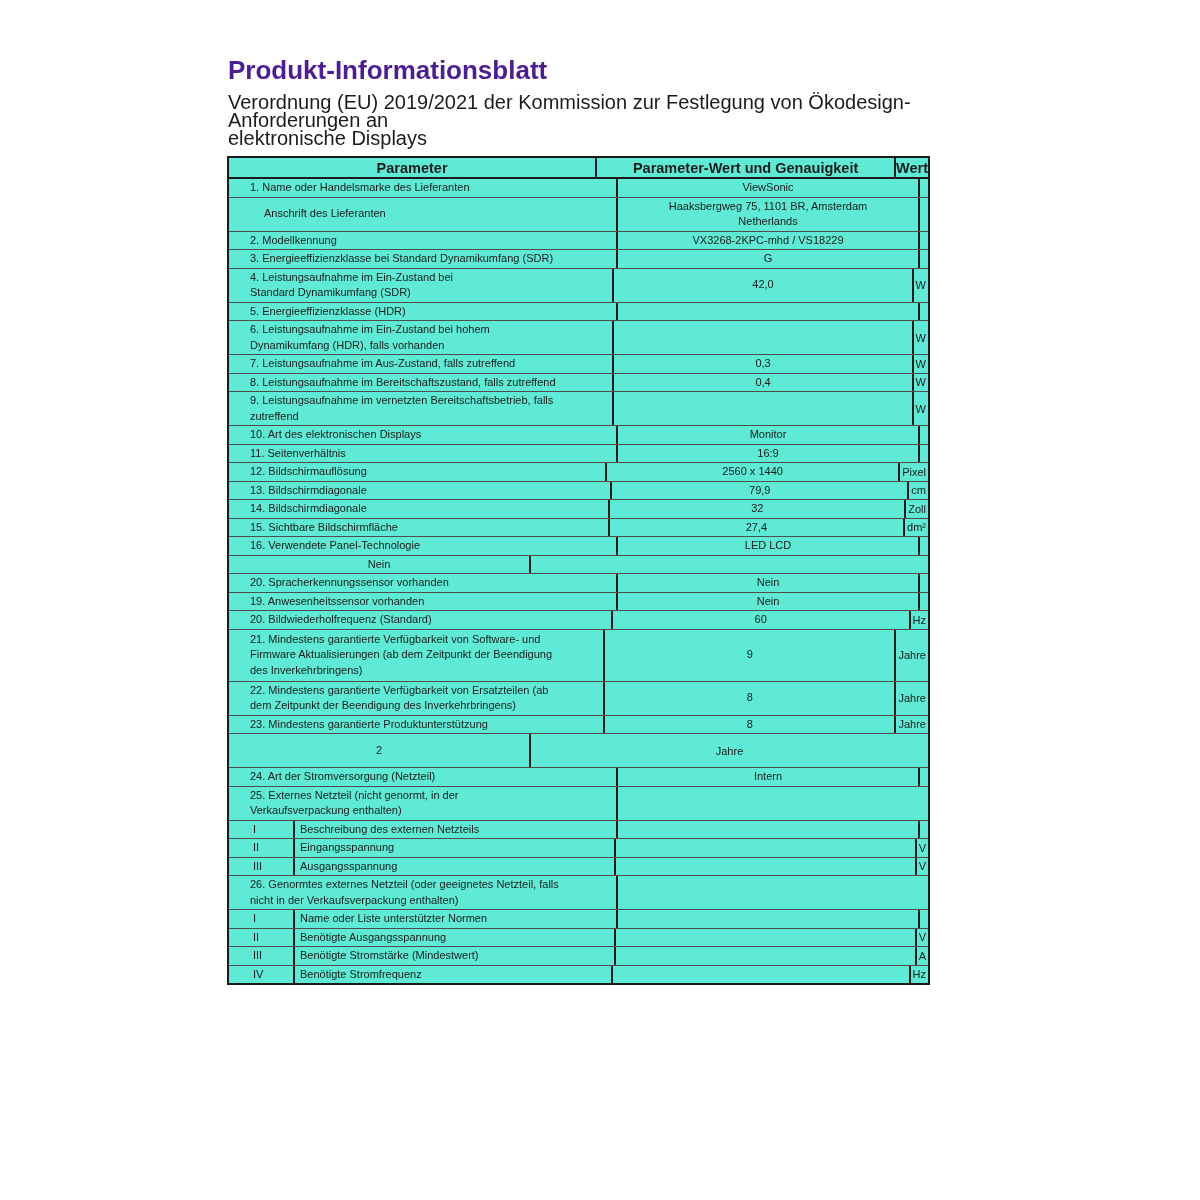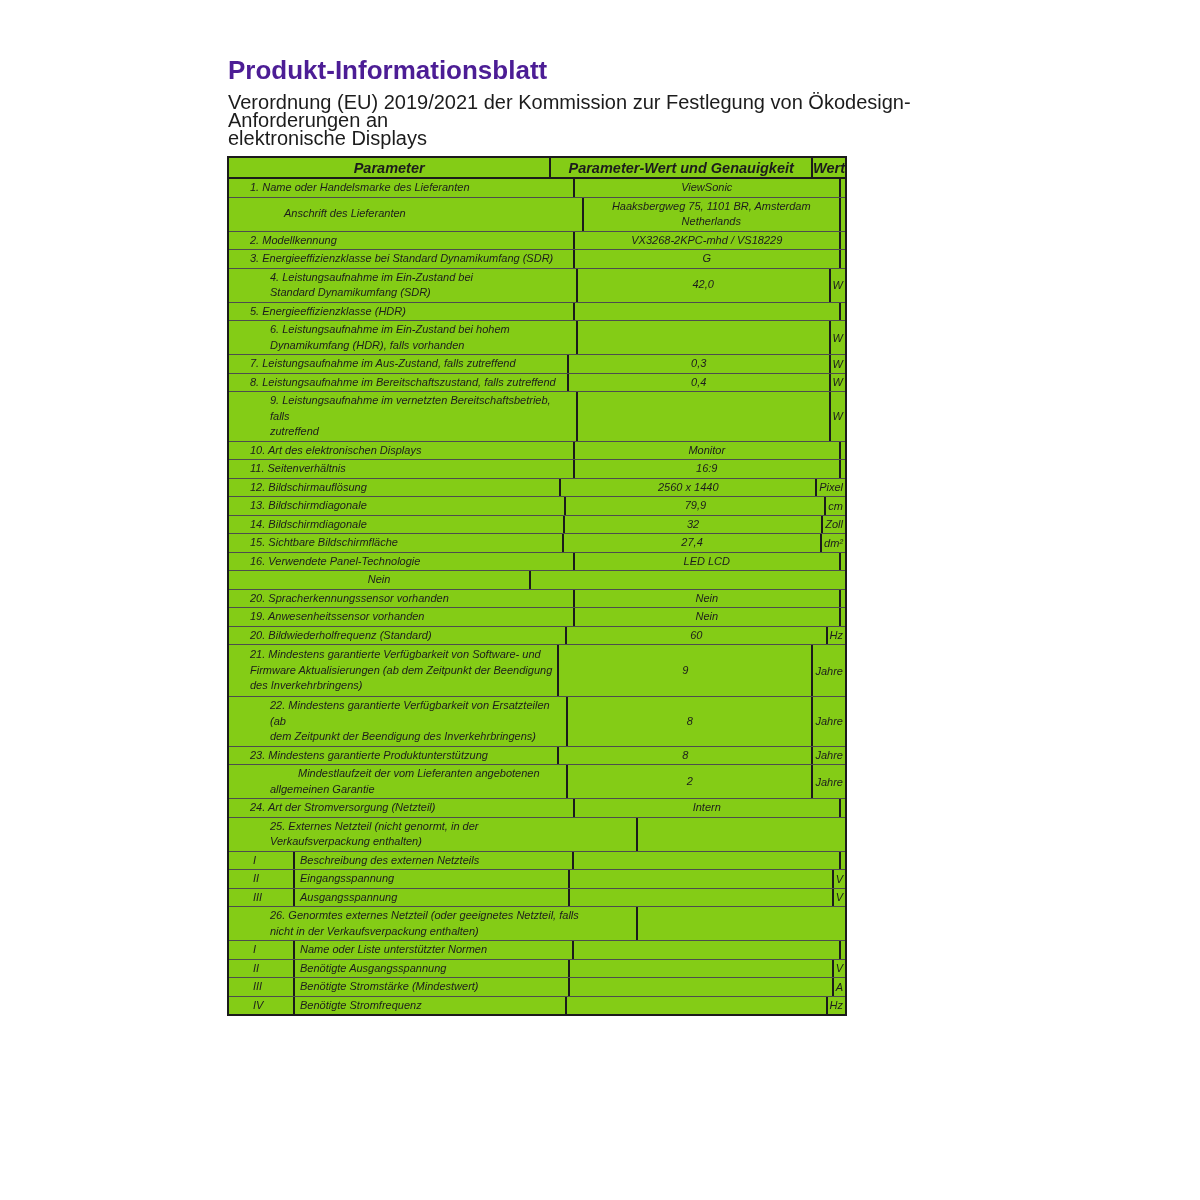--- a/index.html
+++ b/index.html
@@ -25,24 +25,23 @@
     margin: 0 0 7px 1px;
     color: #4c1d95;
   }
   .subtitle {
     font-size: 20px;
     line-height: 18px;
     margin: 0 0 9px 1px;
     white-space: pre-line;
   }
   .table {
-    width: 620px;
+    width: 703px;
     border: 2px solid #1b1b1b;
-    background: #84cc16;
-    font-style: italic;
+    background: #5eead4;
   }
   
   .thead {
     display: flex;
     min-height: 21px;
     border-bottom: 2px solid #1b1b1b;
     font-weight: bold;
     font-size: 14.5px;
     align-items: stretch;
   }
@@ -50,21 +49,21 @@
     display: flex; align-items: center; justify-content: center;
     text-align: center;
   }
   .h-c1 { width: 372px; border-right: 2px solid #1b1b1b; }
   .h-c2 { width: 302px; border-right: 2px solid #1b1b1b; }
   .h-c3 { flex: 1; }
   
   .tbody .row { display: flex; font-size: 11px; align-items: stretch; }
   .tbody .row + .row { border-top: 1.5px solid #4d4d4d; }
   .h1 { min-height: 16.5px; }
-  .h2 { min-height: 34px; padding-left: 20px; }
+  .h2 { min-height: 34px; }
   .h3 { min-height: 52px; }
   .c1 {
     width: 372px;
     border-right: 2px solid #1b1b1b;
     display: flex;
     align-items: center;
     padding: 1px 4px 1px 4px;
     line-height: 15.5px;
     margin-left: 17px;
   }
@@ -278,24 +277,20 @@
             <div class="c3">Jahre</div>
           </div>
           <div class="row h1">
             <div class="c1">
               <span class="lbl">23. Mindestens garantierte Produktunterstützung</span>
             </div>
             <div class="c2">8</div>
             <div class="c3">Jahre</div>
           </div>
           <div class="row h2">
-            <div class="c1">
-              <span class="lbl ind2">Mindestlaufzeit der vom Lieferanten angebotenen
-allgemeinen Garantie</span>
-            </div>
             <div class="c2">2</div>
             <div class="c3">Jahre</div>
           </div>
           <div class="row h1">
             <div class="c1">
               <span class="lbl">24. Art der Stromversorgung (Netzteil)</span>
             </div>
             <div class="c2">Intern</div>
             <div class="c3"></div>
           </div>

